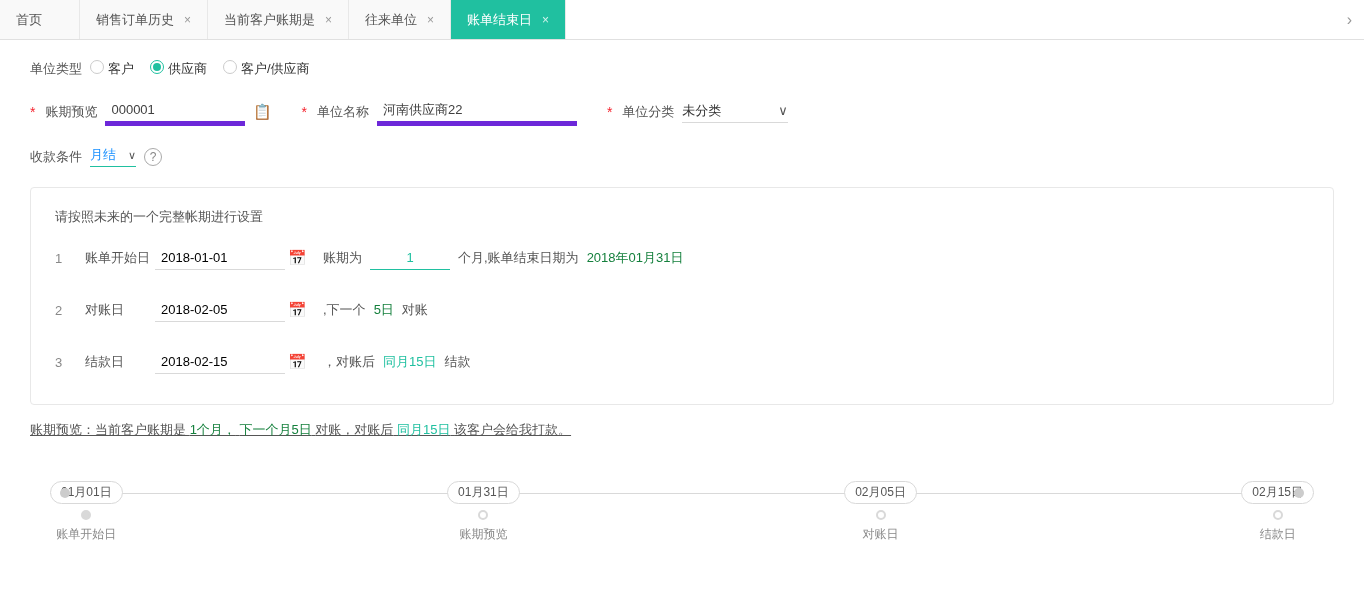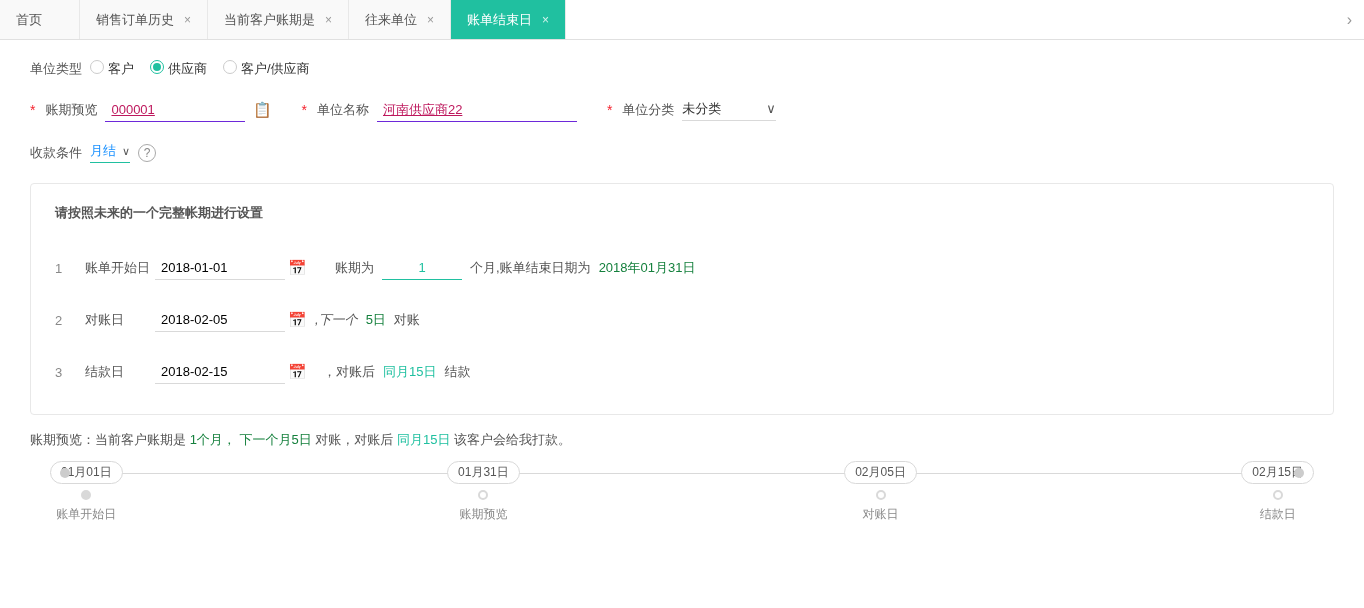--- a/index.html
+++ b/index.html
@@ -82,66 +82,65 @@
     .radio-circle {
       width: 14px; height: 14px; border-radius: 50%; border: 1.5px solid #ccc;
       display: flex; align-items: center; justify-content: center;
     }
     .radio-circle.checked { border-color: #20c0a0; }
     .radio-dot { width: 8px; height: 8px; border-radius: 50%; background: #20c0a0; }
 
     
     .text-input {
       border: none;
-      border-bottom: 1px solid #6d28d9;
+      border-bottom: 5px solid #6d28d9;
       padding: 4px 6px;
       font-size: 13px;
       outline: none;
-      color: #be185d;
+      color: #404040;
       background: transparent;
       width: 140px;
-      text-decoration: underline;
     }
     .text-input.wide { width: 200px; }
 
     
     .cal-icon {
       width: 18px; height: 18px; cursor: pointer; color: #20c0a0;
       display: inline-flex; align-items: center; justify-content: center;
       font-size: 15px;
     }
 
     
     .dropdown-field {
-      display: flex; align-items: center; gap: 6px;
+      display: flex; align-items: center; gap: 12px;
       border-bottom: 1px solid #20c0a0; padding-bottom: 2px;
     }
     .dropdown-value { color: #1890ff; font-size: 13px; cursor: pointer; }
     .dropdown-arrow { color: #555; font-size: 11px; cursor: pointer; }
     .dropdown-container {
-      display: flex; align-items: center; gap: 4px;
+      display: flex; align-items: center; gap: 16px;
       border-bottom: 1px solid #d9d9d9; padding-bottom: 2px;
     }
     .dropdown-container .dropdown-arrow-outer { color: #555; cursor: pointer; }
 
     
     .help-icon {
       width: 18px; height: 18px; border-radius: 50%; border: 1.5px solid #aaa;
       display: inline-flex; align-items: center; justify-content: center;
       font-size: 12px; color: #888; cursor: pointer;
     }
 
     
     .section-box {
       border: 1px solid #e8e8e8;
       border-radius: 4px;
       padding: 20px 24px;
       margin-bottom: 16px;
     }
-    .section-title { font-size: 13px; color: #555; margin-bottom: 34px; font-weight: bold; }
+    .section-title { font-size: 13px; color: #555; margin-bottom: 20px; }
 
     
     .data-row {
       display: flex;
       align-items: center;
       margin-bottom: 28px;
       gap: 0;
     }
     .row-num { width: 30px; color: #888; font-size: 13px; }
     .row-label { width: 70px; color: #555; font-size: 13px; }
@@ -155,21 +154,21 @@
     .highlight-teal { color: #20c0a0; }
 
     
     .period-input {
       border: none; border-bottom: 1px solid #20c0a0;
       padding: 4px 6px; font-size: 13px; outline: none;
       width: 80px; background: transparent; color: #20c0a0; text-align: center;
     }
 
     
-    .preview-text { font-size: 13px; color: #555; margin-bottom: 12px; }
+    .preview-text { font-size: 13px; color: #555; margin-bottom: 42px; text-decoration: underline; }
 
     
     .timeline {
       display: flex; align-items: center; margin-top: 10px;
       position: relative; padding: 0 20px;
     }
     .timeline-line {
       position: absolute; top: 12px; left: 20px; right: 20px;
       height: 1px; background: #d9d9d9; z-index: 0;
     }
@@ -274,32 +273,32 @@
   </div>
 
   <div class="section-box">
     <div class="section-title">请按照未来的一个完整帐期进行设置</div>
 
     <div class="data-row">
       <span class="row-num">1</span>
       <span class="row-label">账单开始日</span>
       <input type="text" class="row-value-input" value="2018-01-01" style="">
       <span class="cal-icon" style="margin-left:4px;">📅</span>
-      <span class="row-desc" style="margin-left:28px;">账期为</span>
+      <span class="row-desc" style="margin-left:16px;">账期为</span>
       <input type="text" class="period-input" value="1" style="margin-left: 8px;">
       <span class="row-desc">个月,账单结束日期为</span>
       <span class="row-desc highlight-orange">2018年01月31日</span>
     </div>
 
     <div class="data-row">
       <span class="row-num">2</span>
       <span class="row-label">对账日</span>
       <input type="text" class="row-value-input" value="2018-02-05" style="">
       <span class="cal-icon" style="margin-left:4px;">📅</span>
-      <span class="row-desc" style="margin-left:8px;font-style:italic;">,下一个</span>
+      <span class="row-desc" style="margin-left:16px;">,下一个</span>
       <span class="row-desc highlight-orange">5日</span>
       <span class="row-desc">对账</span>
     </div>
 
     <div class="data-row" style="margin-bottom:10px;">
       <span class="row-num">3</span>
       <span class="row-label">结款日</span>
       <input type="text" class="row-value-input" value="2018-02-15" style="">
       <span class="cal-icon" style="margin-left:4px;">📅</span>
       <span class="row-desc" style="margin-left:16px;">，对账后</span>

